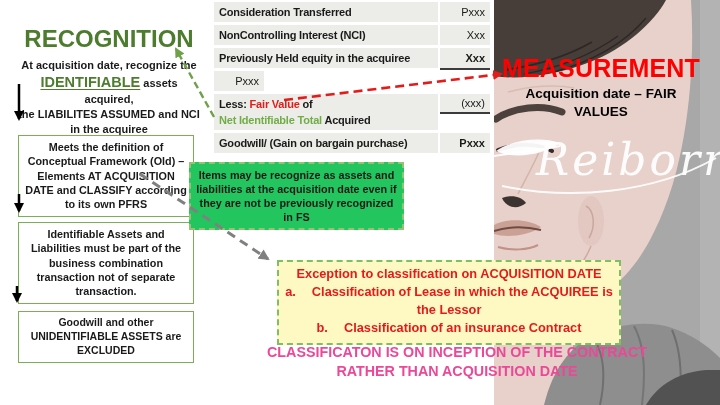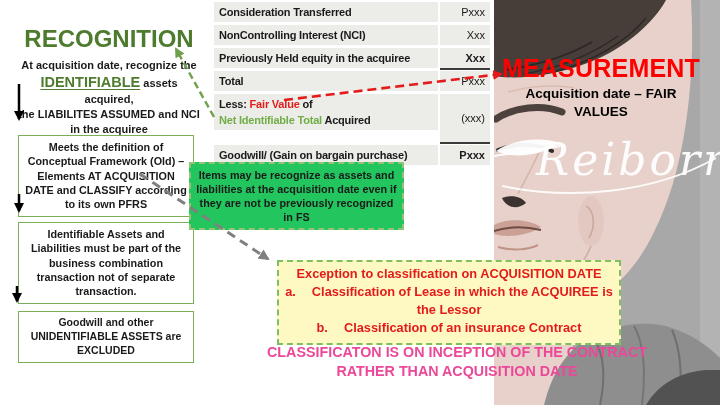--- a/index.html
+++ b/index.html
@@ -22,21 +22,21 @@
   #fbox2{top:222px;}
   #fbox3{top:311px;font-size:10.5px;}
   
   .acq-table{position:absolute;left:214px;top:2px;width:276px;display:flex;flex-direction:column;gap:3px;z-index:3;}
   .trow{display:flex;gap:2px;border-radius:6px;}
   .tlabel{flex:1;background:#ECEDE8;font-weight:bold;font-size:11px;letter-spacing:-0.2px;
           padding:0 2px 0 5px;display:flex;align-items:center;white-space:nowrap;height:20px;}
   .tval{width:50px;background:#ECEDE8;font-size:11px;display:flex;align-items:center;
         justify-content:flex-end;padding-right:5px;box-sizing:border-box;height:20px;}
   .trow.tall .tlabel{display:block;white-space:nowrap;height:34px;line-height:16px;padding-top:2px;}
-  .trow.tall .tval{height:48px;text-align:center;}
+  .trow.tall .tval{height:18px;text-align:center;}
   .tbold{font-weight:bold;}
   .uline{box-shadow:0 2px 0 0 #3b3b3b;}
   .red-t{color:#E31B1B;}
   .green-t{color:#70AD47;}
   
   .items-note{position:absolute;left:189px;top:162px;width:215px;border:2px dashed #97C274;background:#22c55e;
               padding:4px 4px;font-size:10.8px;font-weight:bold;text-align:center;line-height:1.3;
               box-sizing:border-box;z-index:3;}
   
   .measure{position:absolute;left:498px;top:55px;width:206px;text-align:center;z-index:5;}
@@ -139,21 +139,20 @@
     </div>
     <div class="trow">
       <div class="tlabel">NonControlling Interest (NCI)</div>
       <div class="tval">Xxx</div>
     </div>
     <div class="trow">
       <div class="tlabel">Previously Held equity in the acquiree</div>
       <div class="tval tbold uline">Xxx</div>
     </div>
     <div class="trow">
-      <div class="tlabel">Total</div>
       <div class="tval">Pxxx</div>
     </div>
     <div class="trow tall">
       <div class="tlabel">
         <div><span>Less: </span><span class="red-t">Fair Value</span><span> of</span></div>
         <div><span class="green-t">Net Identifiable Total</span><span> Acquired</span></div>
       </div>
       <div class="tval uline">(xxx)</div>
     </div>
     <div class="trow">

